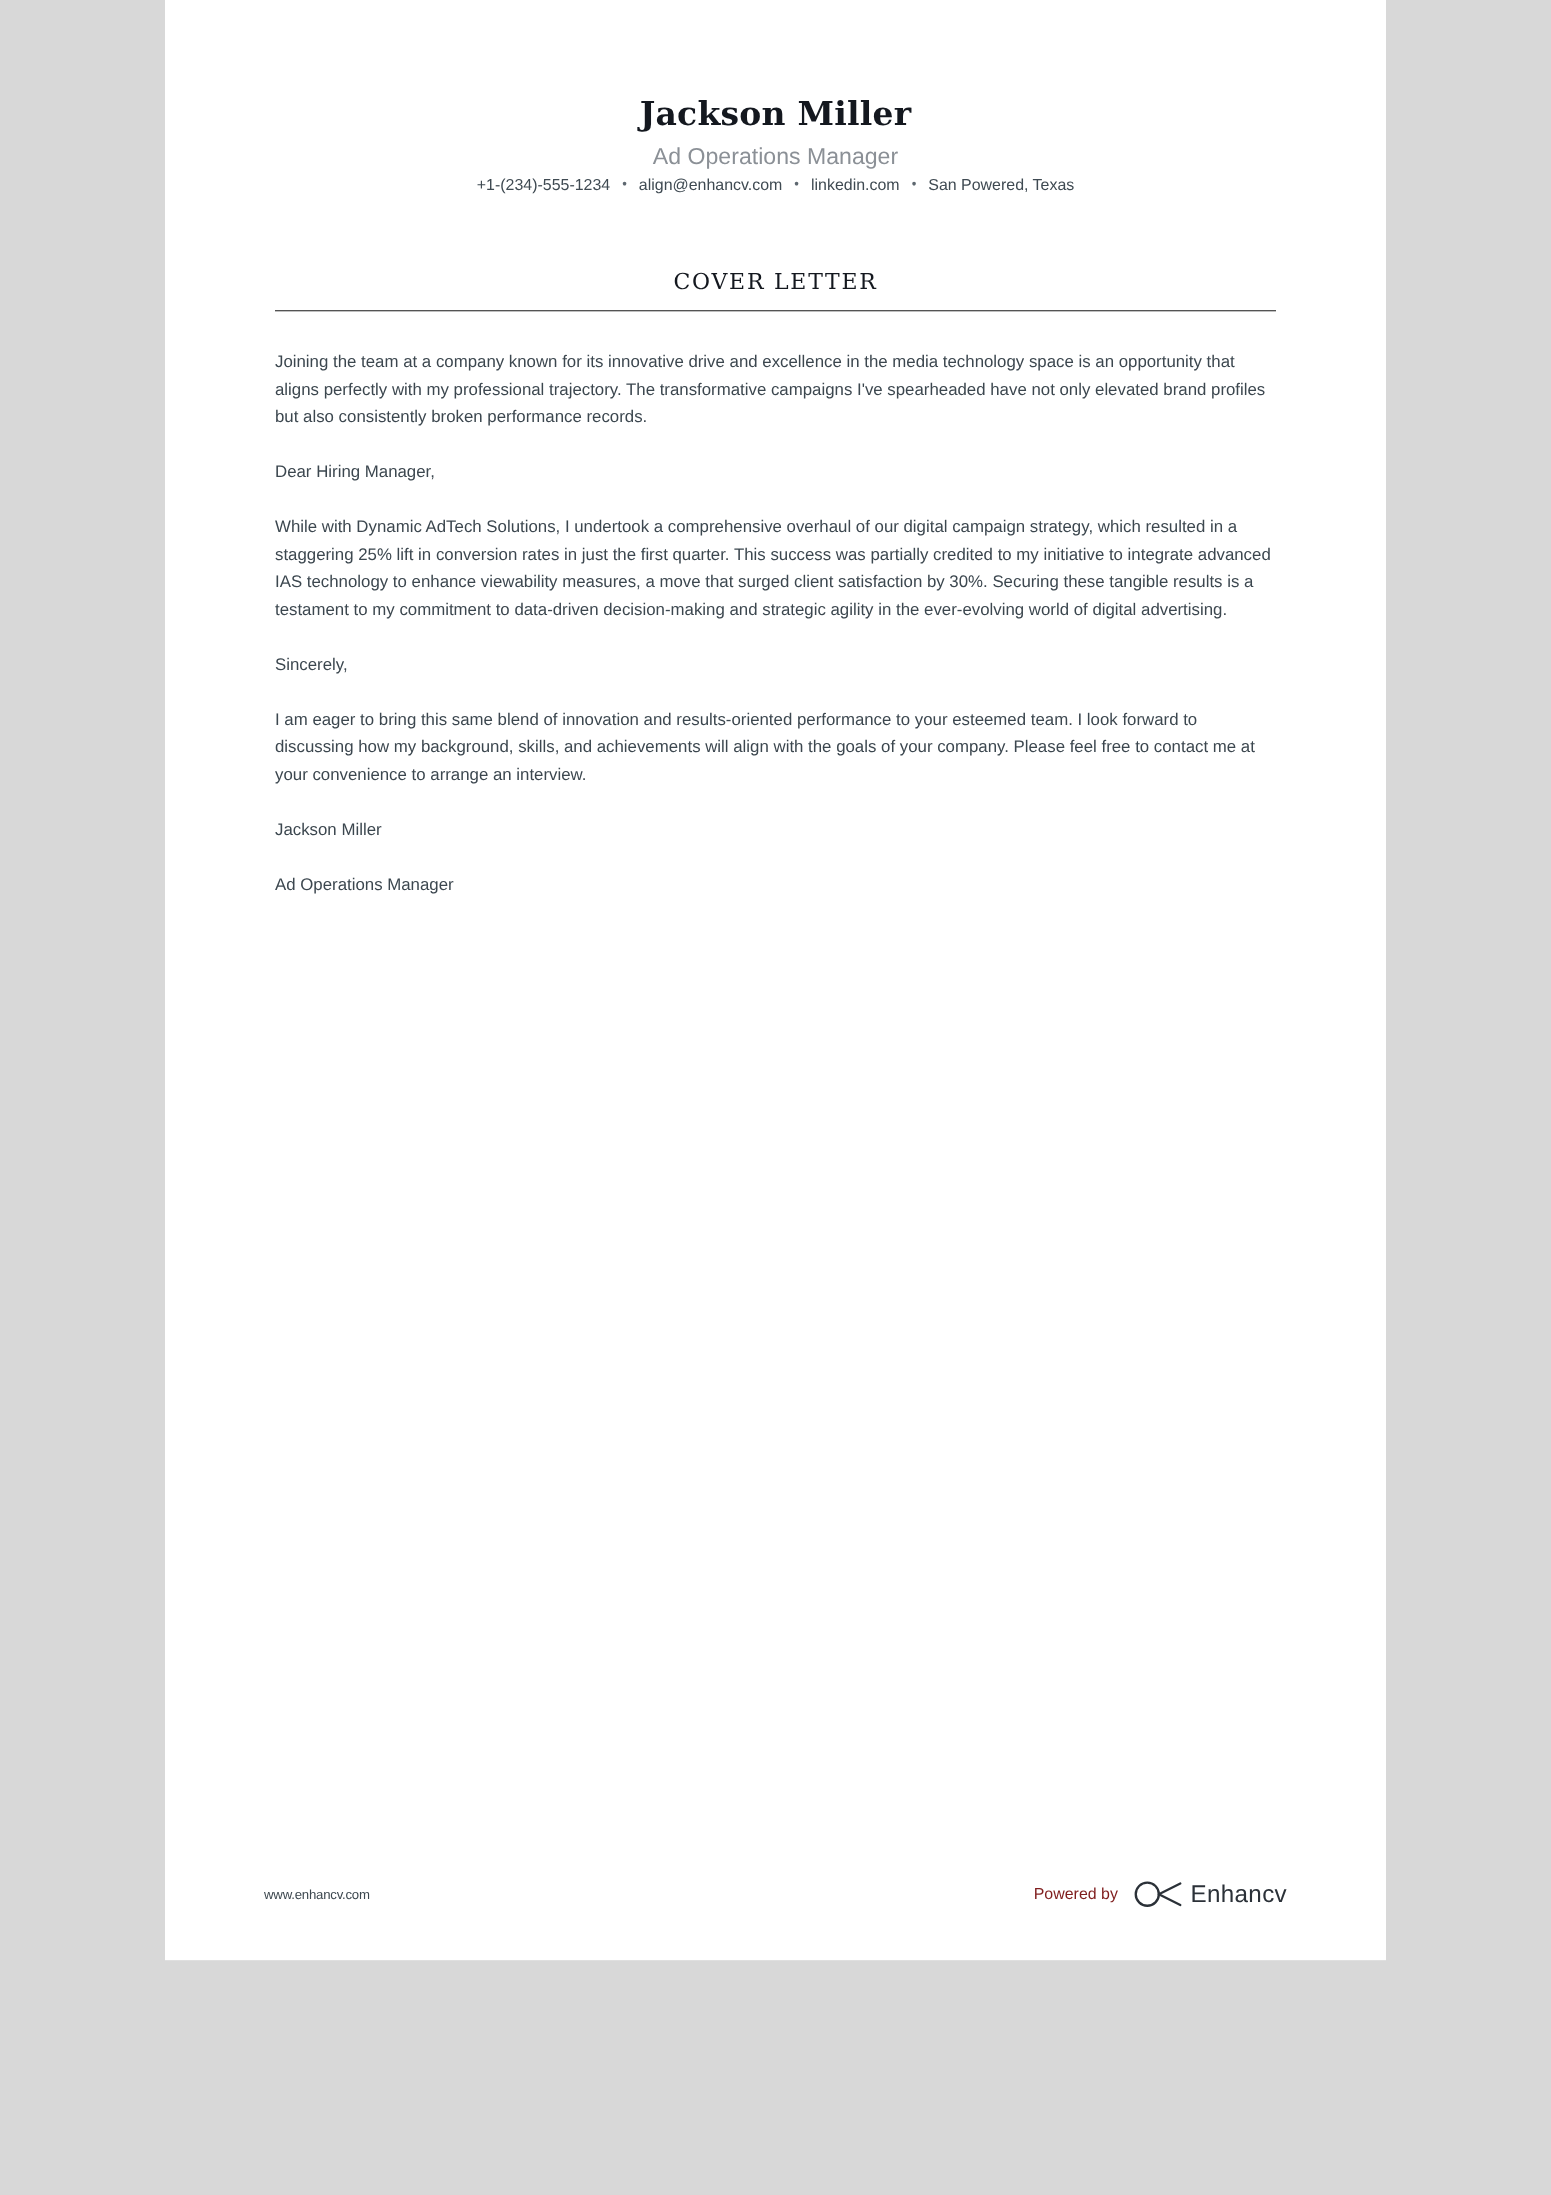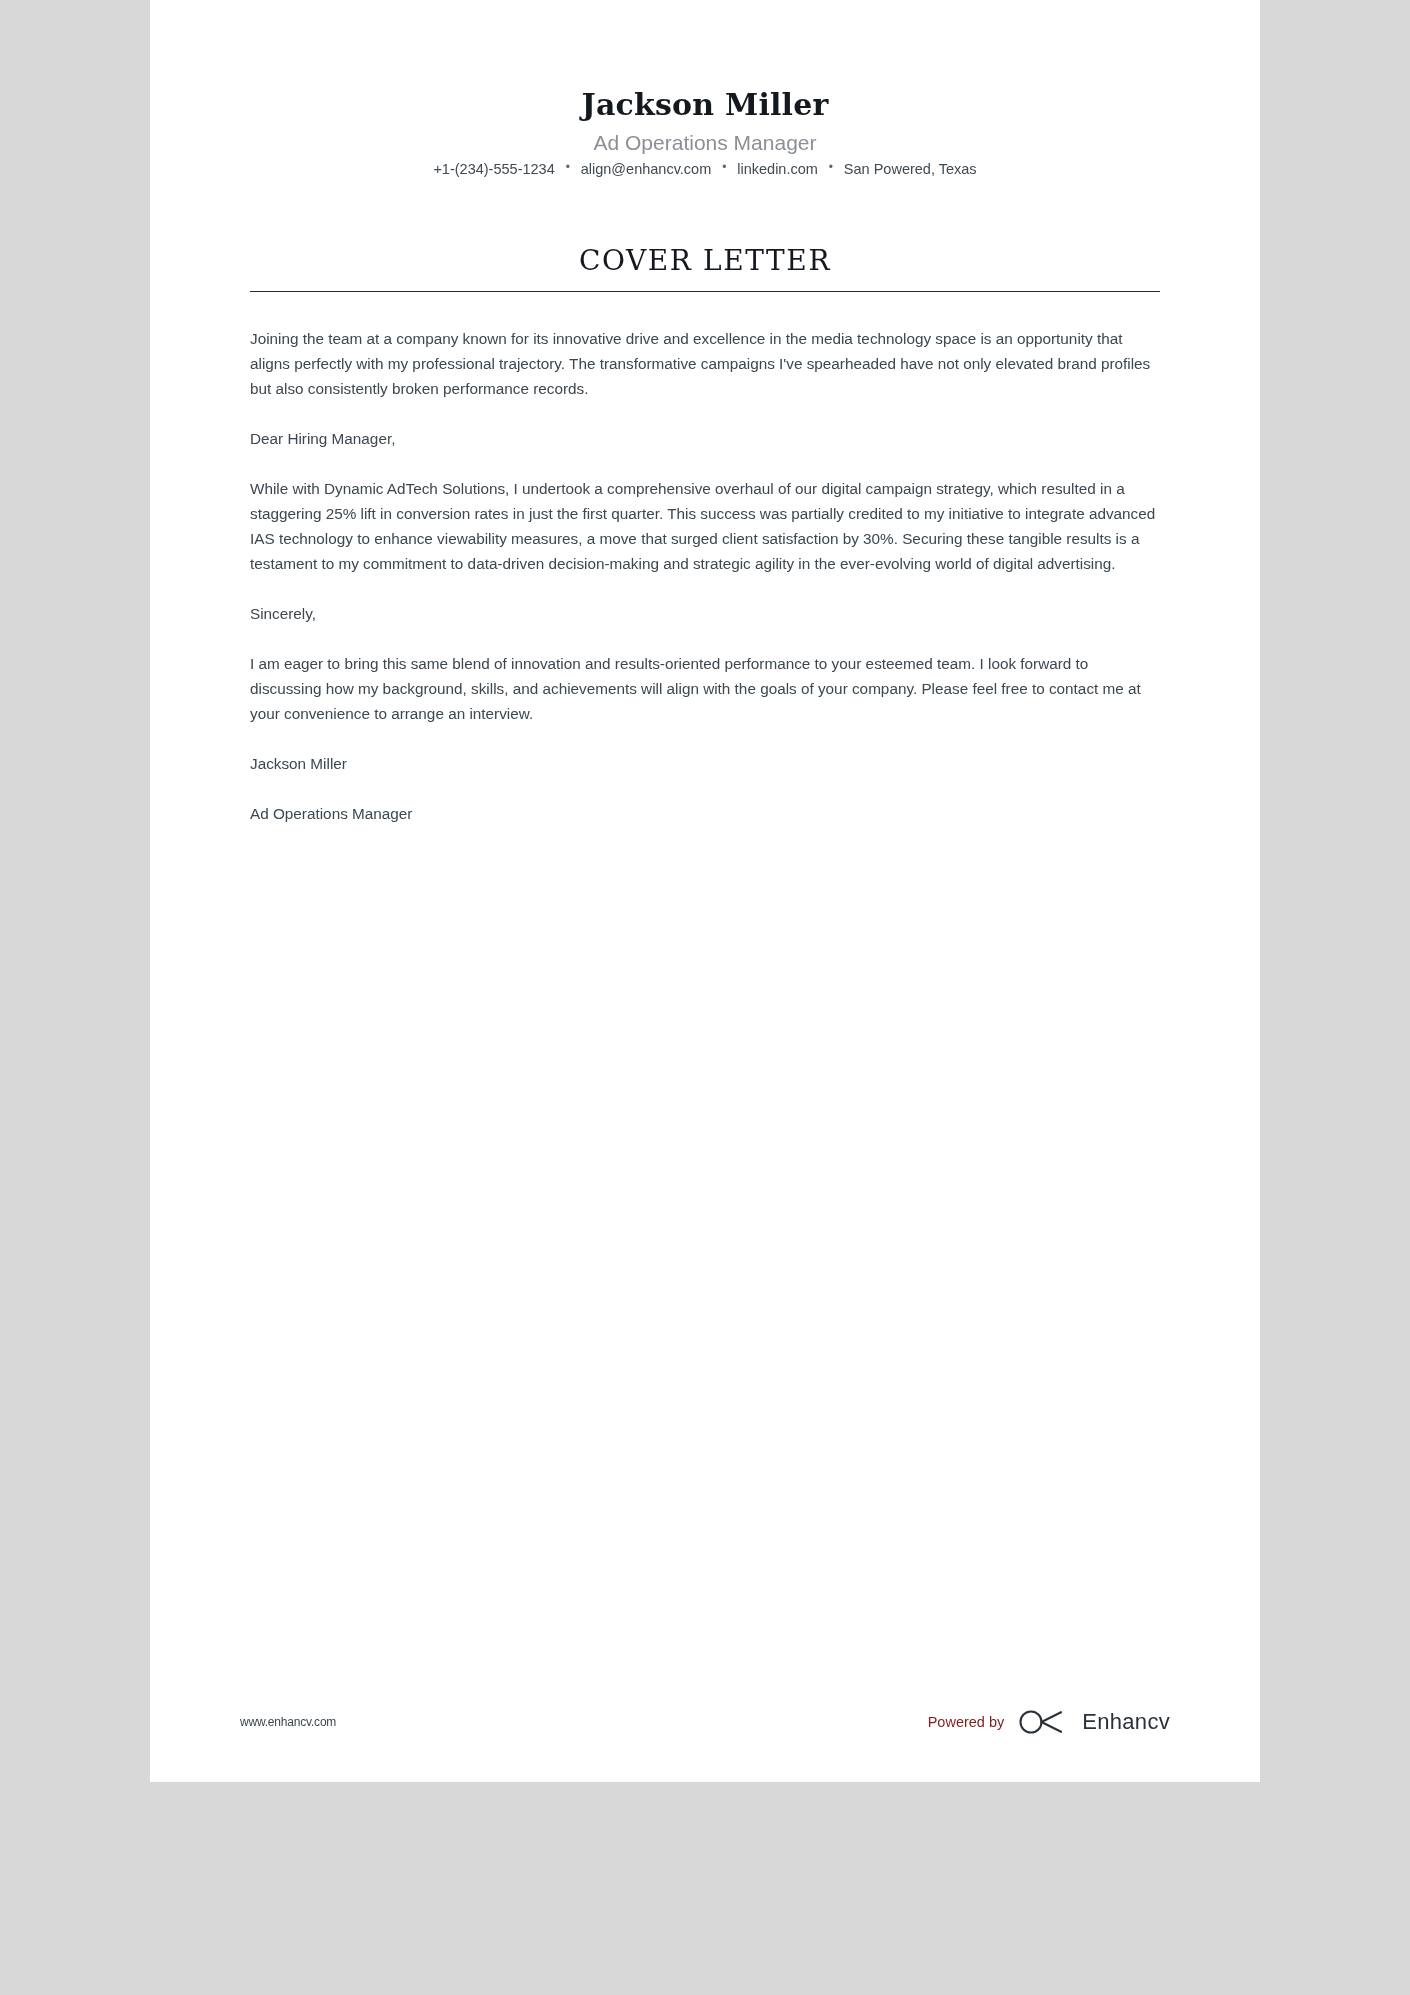--- a/index.html
+++ b/index.html
@@ -71,21 +71,21 @@
   }
 
   
   .section-block {
     margin-top: 67px;
     padding: 0 100px;
   }
 
   .section-title {
     font-family: "DejaVu Serif", "Liberation Serif", serif;
-    font-size: 28px;
+    font-size: 20px;
     font-weight: 400;
     color: #14181f;
     text-align: center;
     letter-spacing: 1.6px;
     line-height: 1.2;
   }
 
   .section-rule {
     margin-top: 14px;
     height: 1px;
@@ -134,21 +134,21 @@
   }
 
   .powered-by {
     font-size: 14.5px;
     color: #7f1d1d;
   }
 
   .brand-logo {
     display: flex;
     align-items: flex-end;
-    gap: 18px;
+    gap: 6px;
   }
 
   .brand-mark { display: block; }
 
   .brand-name {
     font-size: 22px;
     color: #2b3138;
     letter-spacing: 0.3px;
   }
 </style>

